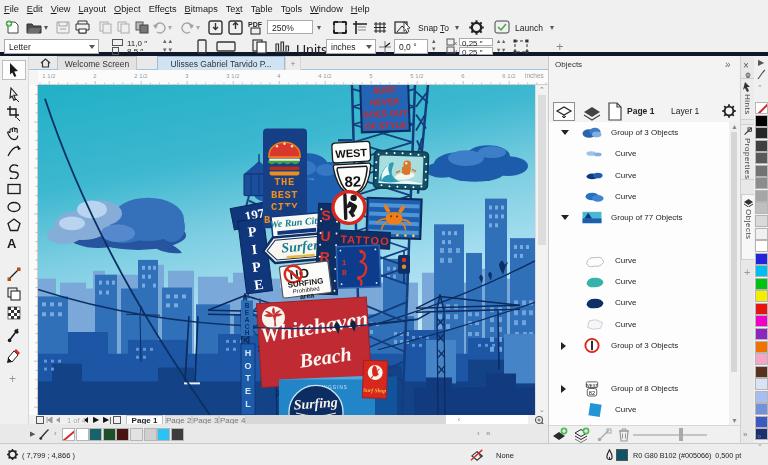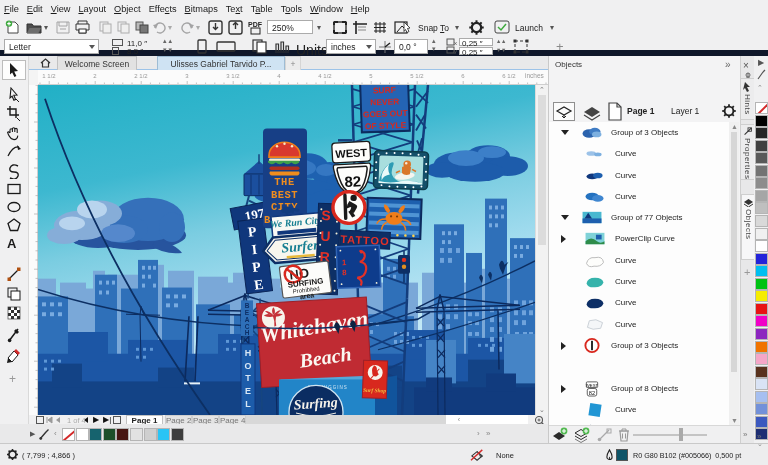--- a/index.html
+++ b/index.html
@@ -3,21 +3,21 @@
 *{margin:0;padding:0;box-sizing:border-box}
 html,body{width:768px;height:465px;overflow:hidden;font-family:"Liberation Sans",sans-serif;background:#f0f0f1}
 .abs{position:absolute}
 #app{position:relative;width:768px;height:465px}
 
 #menubar{left:0;top:0;width:768px;height:18px;background:#f0f0f1;display:flex;align-items:center;font-size:9.2px;color:#1a1a1a}
 #menubar span{margin:0 4px}
 #menubar u{text-decoration:underline}
 
 #toolbar{left:0;top:18px;width:768px;height:19px;background:#f0f0f1}
-#propbar{left:0;top:37px;width:768px;height:19px;background:#f0f0f1;border-bottom:6px solid #0f172a}
+#propbar{left:0;top:37px;width:768px;height:19px;background:#f0f0f1;border-bottom:4px solid #0f172a}
 .combo{position:absolute;background:#fff;border:1px solid #ababab;font-size:8.5px;color:#222;display:flex;align-items:center;padding-left:4px}
 .combo .da{position:absolute;right:3px;top:40%;width:0;height:0;border-left:3px solid transparent;border-right:3px solid transparent;border-top:4px solid #555}
 
 #tabsrow{left:29px;top:56px;width:519px;height:14px;background:#e9e9ea;border-bottom:1px solid #9dc3e8}
 .dtab{position:absolute;top:0;height:14px;font-size:8.5px;color:#333;display:flex;align-items:center;justify-content:center;border:1px solid #c2c2c2;border-bottom:none}
 
 #hruler{left:38px;top:70px;width:510px;height:15px;background:#fbfbfb;border-bottom:1px solid #cfcfcf;overflow:hidden}
 #vruler{left:29px;top:70px;width:9px;height:345px;background:#fbfbfb;border-right:1px solid #cfcfcf}
 #rulcorner{left:29px;top:70px;width:9px;height:15px;background:#f4f4f4}
 
@@ -1239,29 +1239,20 @@
         </div>
         <div class="trw" style="top:85px">
           <div class="arr arrdown" style="top:8px"></div>
           <svg class="thumb" style="left:30px" width="26" height="18" viewBox="0 0 26 18">
             <rect x="3" y="3" width="20" height="12" fill="#49b8d0"></rect>
             <rect x="3" y="10" width="20" height="5" fill="#1d5fae"></rect>
             <path d="M5 10 l4 -6 l4 6 z" fill="#10377c"></path>
           </svg>
           <div class="lbl" style="left:62px">Group of 77 Objects</div>
         </div>
-        <div class="trw" style="top:106px">
-          <div class="arr arrright"></div>
-          <svg class="thumb" style="left:33px" width="26" height="18" viewBox="0 0 26 18">
-            <rect x="3" y="3" width="20" height="12" fill="#7fd2d8"></rect>
-            <path d="M3 12 q6 -6 12 0 q4 3 8 0 l0 3 l-20 0 z" fill="#2e8c4a"></path>
-            <rect x="14" y="5" width="6" height="5" fill="#1d5fae"></rect>
-          </svg>
-          <div class="lbl" style="left:66px">PowerClip Curve</div>
-        </div>
         <div class="trw" style="top:128px">
           <svg class="thumb" style="left:33px" width="26" height="18" viewBox="0 0 26 18">
             <path d="M4 12 q2 -7 9 -6 q8 -2 9 5 q-3 5 -10 4 q-6 2 -8 -3 z" fill="#fdfdfb" stroke="#b9b9b9"></path>
           </svg>
           <div class="lbl" style="left:66px">Curve</div>
         </div>
         <div class="trw" style="top:149px">
           <svg class="thumb" style="left:33px" width="26" height="18" viewBox="0 0 26 18">
             <path d="M4 11 q1 -6 9 -6 q8 0 9 5 q-2 5 -9 5 q-7 1 -9 -4 z" fill="#35b3ab"></path>
           </svg>

